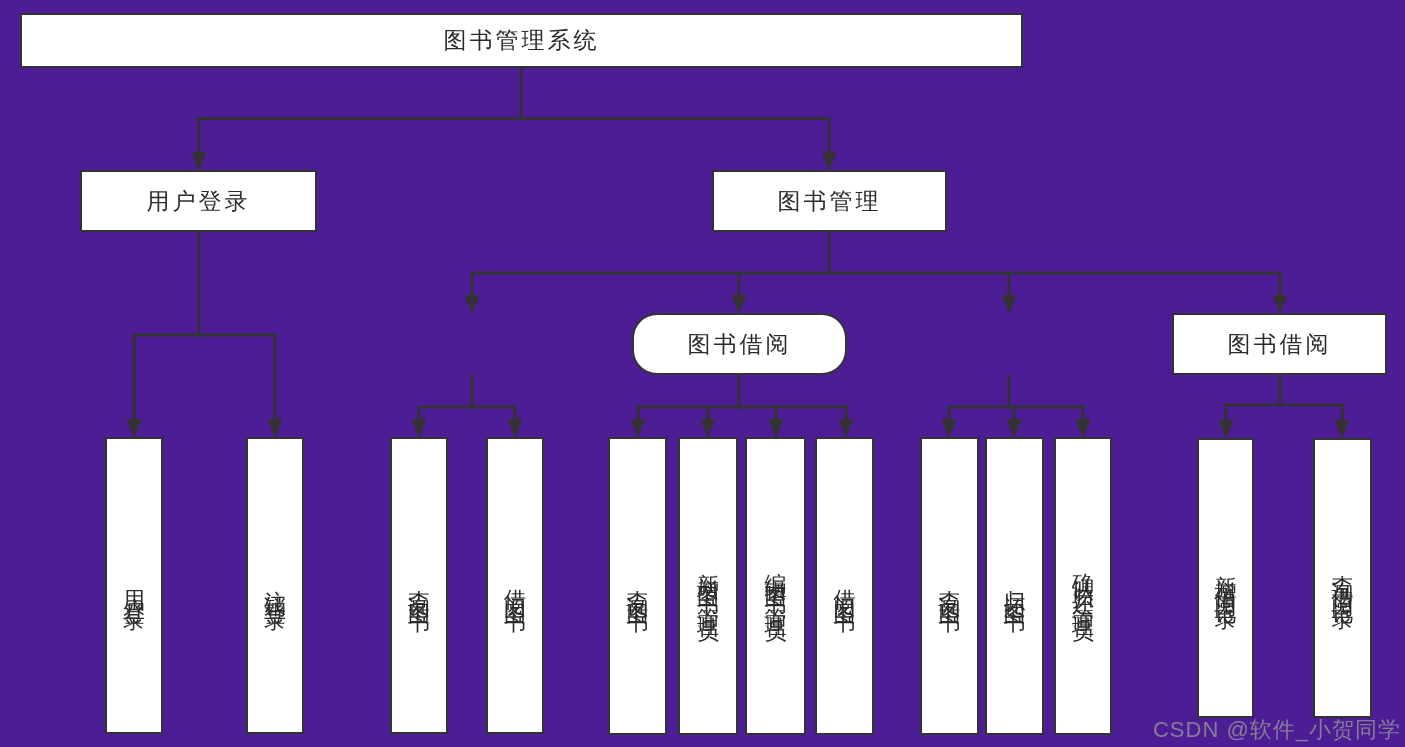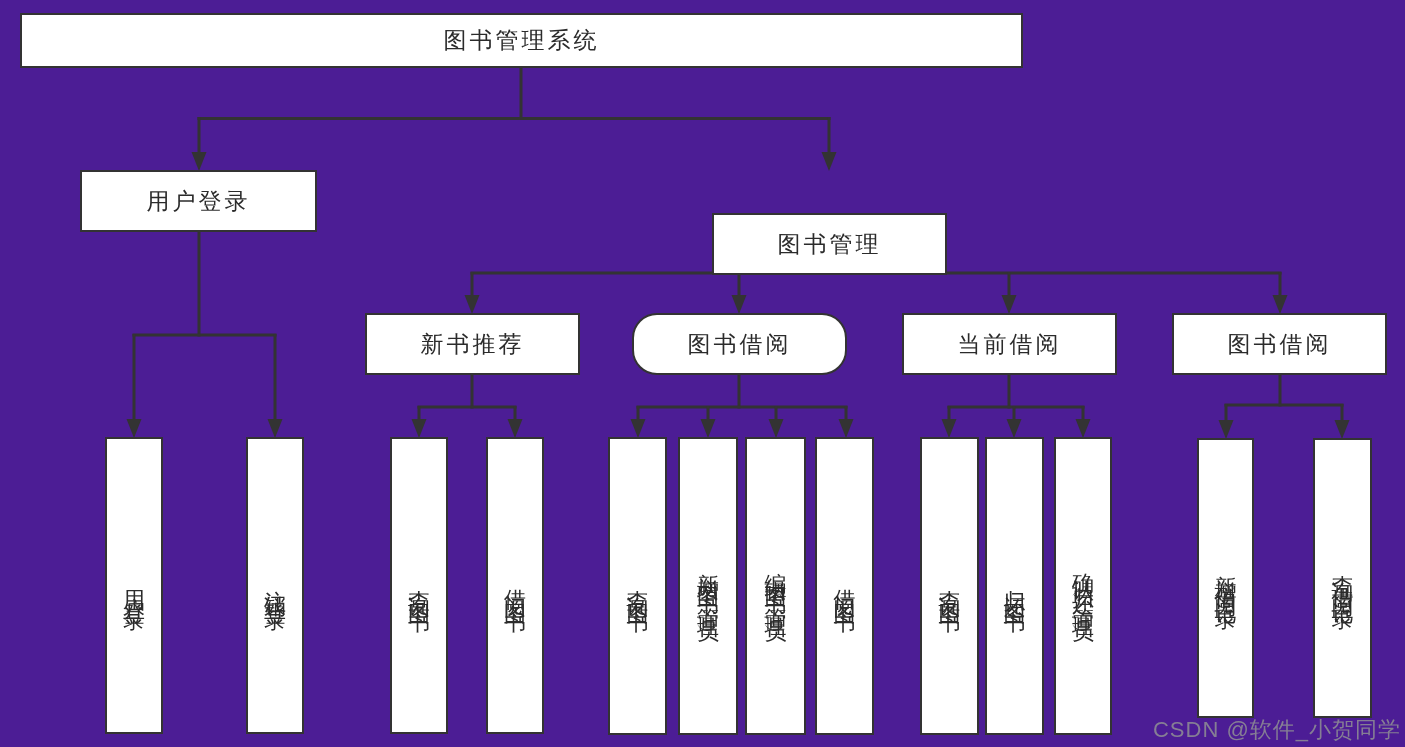--- a/index.html
+++ b/index.html
@@ -125,25 +125,23 @@
       <line x1="1226" y1="404" x2="1226" y2="424"></line>
       <polygon points="1218.5,420 1233.5,420 1226,439"></polygon>
       <line x1="1342" y1="404" x2="1342" y2="424"></line>
       <polygon points="1334.5,420 1349.5,420 1342,439"></polygon>
     </g>
   </svg>
 
   <div class="node" style="left:20px; top:13px; width:1003px; height:55px;">图书管理系统</div>
 
   <div class="node" style="left:80px; top:170px; width:237px; height:62px;">用户登录</div>
-  <div class="node" style="left:712px; top:170px; width:235px; height:62px;margin-top:43px;">图书管理</div>
+  <div class="node" style="left:712px; top:170px; width:235px; height:62px;">图书管理</div>
 
-  <div class="node" style="left:365px; top:313px; width:215px; height:62px;">新书推荐</div>
   <div class="node" style="left:632px; top:313px; width:215px; height:62px;border-radius:25px;">图书借阅</div>
-  <div class="node" style="left:902px; top:313px; width:215px; height:62px;">当前借阅</div>
   <div class="node" style="left:1172px; top:313px; width:215px; height:62px;">图书借阅</div>
 
   <div class="node leaf" style="left:105px; top:437px; width:58px; height:297px;">用户登录</div>
   <div class="node leaf" style="left:246px; top:437px; width:58px; height:297px;">注销登录</div>
 
   <div class="node leaf" style="left:390px; top:437px; width:58px; height:297px;">查询图书</div>
   <div class="node leaf" style="left:486px; top:437px; width:58px; height:297px;">借阅图书</div>
 
   <div class="node leaf" style="left:608px; top:437px; width:59px; height:298px;">查询图书</div>
   <div class="node leaf" style="left:678px; top:437px; width:60px; height:298px;">新增图书（管理员）</div>

